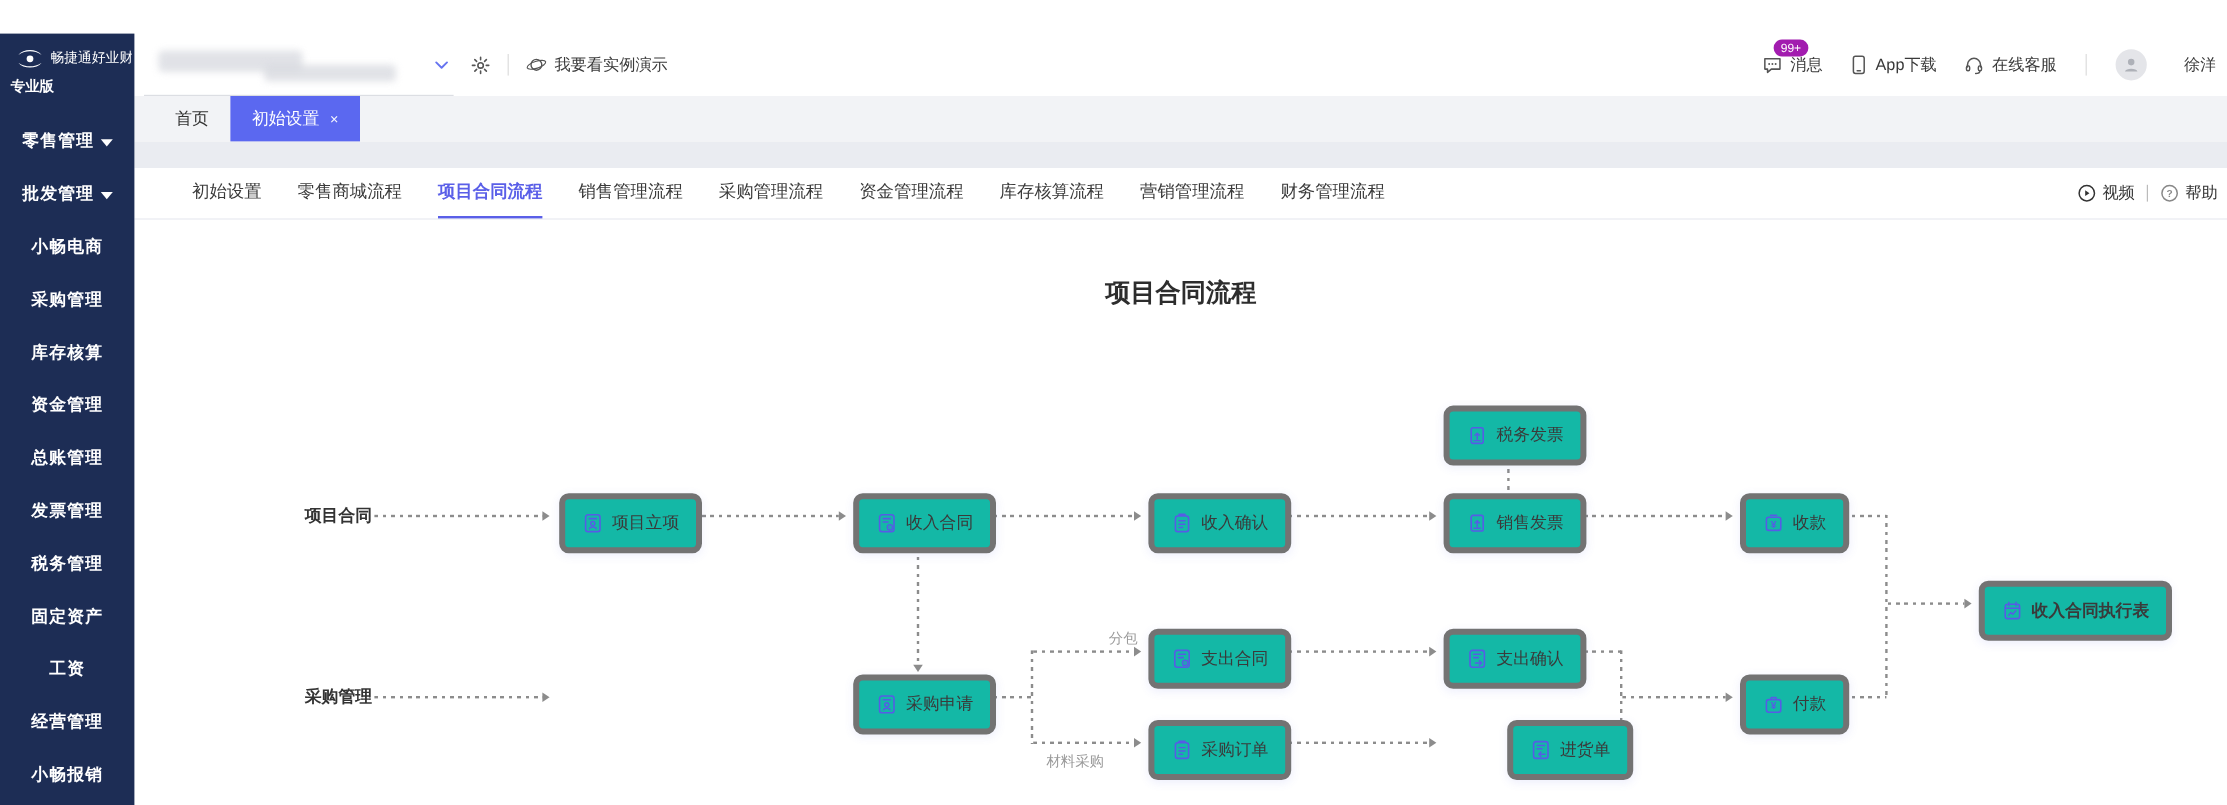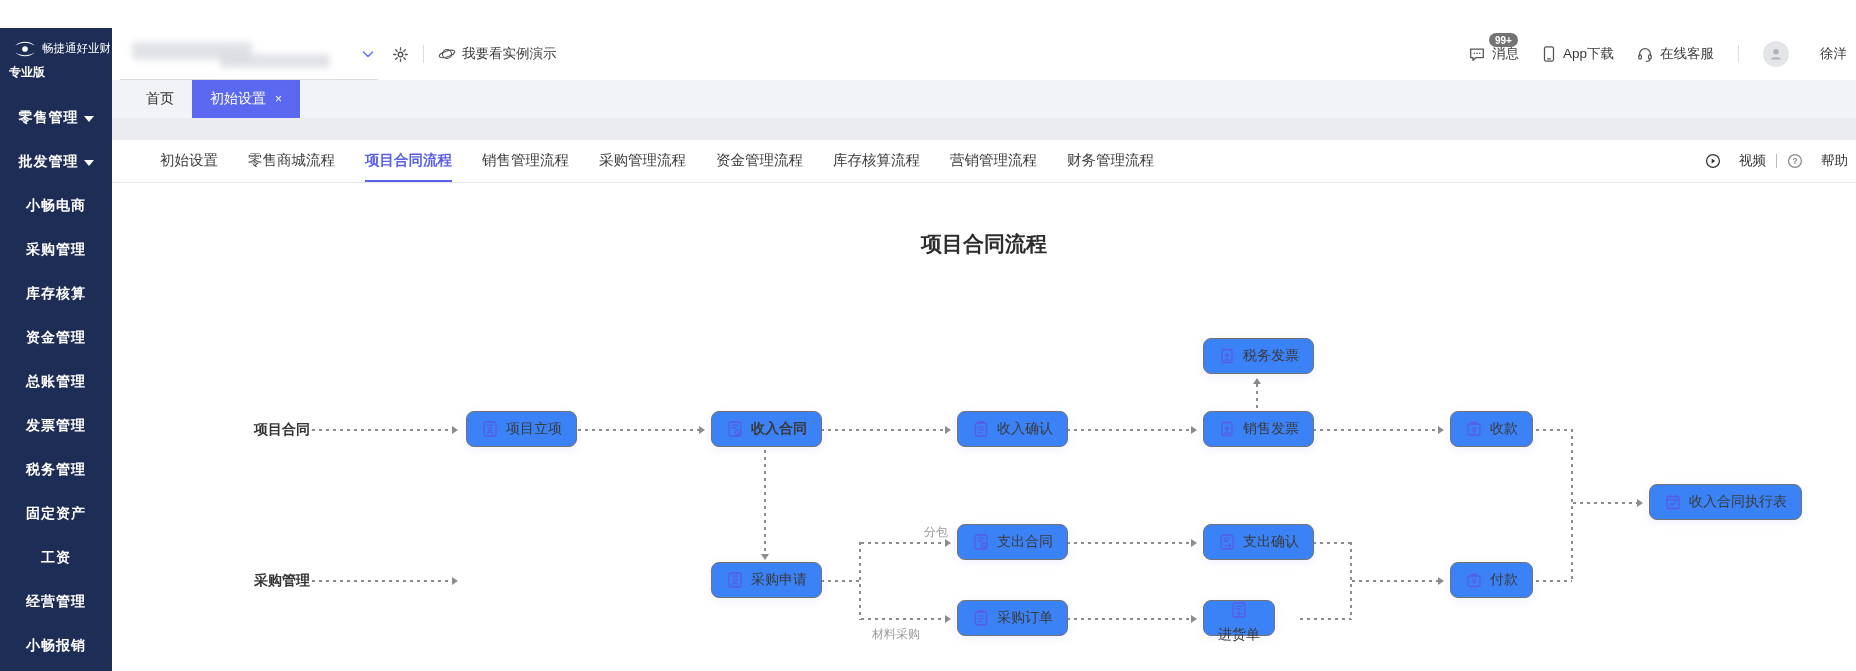--- a/index.html
+++ b/index.html
@@ -19,46 +19,46 @@
 
   
   .header { position:absolute; left:112px; top:28px; right:0; height:52px; background:#fff; display:flex; align-items:center; }
   .acct { position:relative; width:258px; height:100%; margin-left:8px; border-bottom:1px solid #dcdee3; }
   .blurblob { position:absolute; background:#d7d9df; border-radius:4px; filter:blur(3px); opacity:.75; }
   .chev-select { position:absolute; right:2px; top:18px; }
   .hdr-ic { display:inline-flex; align-items:center; gap:6px; color:#3a3a3a; font-size:13.5px; cursor:pointer; white-space:nowrap; }
   .divider { width:1px; height:18px; background:#ddd; margin:0 14px; }
   .hdr-right { margin-left:auto; display:flex; align-items:center; gap:22px; padding-right:10px; }
   .msg-wrap { position:relative; }
-  .badge { position:absolute; top:-12px; left:10px; background:#737373; color:#fff; font-size:10px; border-radius:9px; padding:1.5px 6px; font-weight:bold;margin-left:11px; }
+  .badge { position:absolute; top:-12px; left:10px; background:#a21caf; color:#fff; font-size:10px; border-radius:9px; padding:1.5px 6px; font-weight:normal; }
   .avatar { width:26px; height:26px; border-radius:50%; background:#e4e5e9; display:flex; align-items:center; justify-content:center; }
   .uname { width:26px; overflow:hidden; white-space:nowrap; font-size:13.5px; color:#3a3a3a;margin-left:23px; }
 
   
   .wtabs { position:absolute; left:112px; top:80px; right:0; height:38px; background:#f2f3f6; display:flex; align-items:stretch; }
   .wtab-home { width:64px; margin-left:16px; display:flex; align-items:center; justify-content:center; font-size:14px; color:#333; cursor:pointer; }
   .wtab-active { background:#5b68f0; color:#fff; font-size:14px; display:flex; align-items:center; gap:9px; padding:0 18px; cursor:pointer; }
   .wtab-x { font-size:12px; opacity:.95; cursor:pointer; }
   .grayband { position:absolute; left:112px; top:118px; right:0; height:22px; background:#eaecf1; }
 
   
   .panel { position:absolute; left:112px; top:140px; right:0; bottom:0; background:#fff; }
   .ftabs { position:absolute; left:112px; top:140px; right:0; height:43px; background:#fff; border-bottom:1px solid #e8e9f0; display:flex; align-items:stretch; padding-left:48px; }
   .ftab { line-height:41px; margin-right:30px; font-size:14.5px; color:#3a3a3a; cursor:pointer; white-space:nowrap; }
   .ftab.active { color:#5a5fe8; border-bottom:2px solid #5a5fe8; font-weight:bold; }
   .ftabs-right { margin-left:auto; display:flex; align-items:center; gap:10px; padding-right:8px; }
-  .small-act { display:flex; align-items:center; gap:18px; font-size:13.5px; color:#333; cursor:pointer; white-space:nowrap; }
+  .small-act { display:flex; align-items:center; gap:5px; font-size:13.5px; color:#333; cursor:pointer; white-space:nowrap; }
   .vdiv { width:1px; height:14px; background:#bbb; }
 
   
   .flow-title { position:absolute; left:884px; top:230px; width:200px; text-align:center; font-size:21px; font-weight:600; color:#2d2d2d; }
   .rowlabel { position:absolute; width:80px; text-align:right; font-size:14px; font-weight:600; color:#333; }
   .branchlabel { position:absolute; font-size:12px; color:#9a9a9a; white-space:nowrap; }
-  .node { position:absolute; height:36px; display:flex; align-items:center; gap:7px; padding:0 14px;
-    background:#3b82f6; border:1px solid #737373; border-radius:8px; box-shadow:0 2px 8px rgba(93,97,230,.10);
+  .node { position:absolute; height:50px; display:flex; align-items:center; gap:7px; padding:0 14px;
+    background:#14b8a6; border:5px solid #737373; border-radius:8px; box-shadow:0 2px 8px rgba(93,97,230,.10);
     font-size:14px; color:#3a3a3a; white-space:nowrap; cursor:pointer; z-index:3; }
   .node svg { flex:none; }
   .hl { position:absolute; height:2px; background-image:repeating-linear-gradient(to right,#8c8c8c 0 3px,transparent 3px 7px); }
   .vl { position:absolute; width:2px; background-image:repeating-linear-gradient(to bottom,#8c8c8c 0 3px,transparent 3px 7px); }
   .ar { position:absolute; width:0; height:0; border-top:4px solid transparent; border-bottom:4px solid transparent; border-left:6px solid #8c8c8c; }
   .au { position:absolute; width:0; height:0; border-left:4px solid transparent; border-right:4px solid transparent; border-bottom:6px solid #8c8c8c; }
   .ad { position:absolute; width:0; height:0; border-left:4px solid transparent; border-right:4px solid transparent; border-top:6px solid #8c8c8c; }
 </style>
 </head>
 <body>
@@ -268,21 +268,21 @@
 <div class="node" style="left:466px; top:411px;">
   <svg width="18" height="18" viewBox="0 0 18 18">
     <rect x="3" y="2" width="12" height="14" rx="2" fill="none" stroke="#575be6" stroke-width="1.3"></rect>
     <path d="M6 5.2h6" stroke="#575be6" stroke-width="1.3" stroke-linecap="round"></path>
     <circle cx="9" cy="9.3" r="1.7" fill="none" stroke="#575be6" stroke-width="1.2"></circle>
     <path d="M6.2 13.6c.6-1.9 5-1.9 5.6 0" fill="none" stroke="#575be6" stroke-width="1.2" stroke-linecap="round"></path>
   </svg>
   <span>项目立项</span>
 </div>
 
-<div class="node" style="left:711px; top:411px;font-weight:bold;">
+<div class="node" style="left:711px; top:411px;">
   <svg width="18" height="18" viewBox="0 0 18 18">
     <rect x="3" y="2" width="12" height="14" rx="2" fill="none" stroke="#575be6" stroke-width="1.3"></rect>
     <path d="M6 5.2h6M6 8h4" stroke="#575be6" stroke-width="1.3" stroke-linecap="round"></path>
     <circle cx="11.6" cy="12.4" r="2.2" fill="none" stroke="#575be6" stroke-width="1.2"></circle>
     <circle cx="11.6" cy="12.4" r=".6" fill="#575be6"></circle>
   </svg>
   <span>收入合同</span>
 </div>
 
 <div class="node" style="left:957px; top:411px;">
@@ -352,38 +352,38 @@
 
 <div class="node" style="left:957px; top:600px;">
   <svg width="18" height="18" viewBox="0 0 18 18">
     <rect x="3.5" y="3" width="11" height="13" rx="2" fill="none" stroke="#575be6" stroke-width="1.3"></rect>
     <path d="M6.8 2h4.4" stroke="#575be6" stroke-width="2" stroke-linecap="round"></path>
     <path d="M6.5 7h5M6.5 9.8h5M6.5 12.6h3" stroke="#575be6" stroke-width="1.2" stroke-linecap="round"></path>
   </svg>
   <span>采购订单</span>
 </div>
 
-<div class="node" style="left:1203px; top:600px;flex-direction:column;">
+<div class="node" style="left:1256px; top:600px;">
   <svg width="18" height="18" viewBox="0 0 18 18">
     <rect x="3" y="2" width="12" height="14" rx="2" fill="none" stroke="#575be6" stroke-width="1.3"></rect>
     <path d="M6 5.2h6M6 8h4" stroke="#575be6" stroke-width="1.3" stroke-linecap="round"></path>
     <path d="M12.5 12.5h-5M9.2 10.6l-1.9 1.9 1.9 1.9" fill="none" stroke="#575be6" stroke-width="1.2" stroke-linecap="round" stroke-linejoin="round"></path>
   </svg>
   <span>进货单</span>
 </div>
 
 <div class="node" style="left:1450px; top:562px;">
   <svg width="18" height="18" viewBox="0 0 18 18">
     <rect x="3" y="5" width="12" height="10.5" rx="2" fill="none" stroke="#575be6" stroke-width="1.3"></rect>
     <path d="M7 5V3.2h4V5" fill="none" stroke="#575be6" stroke-width="1.3" stroke-linejoin="round"></path>
     <text x="9" y="13" text-anchor="middle" font-size="8.5" fill="#575be6" font-weight="bold">¥</text>
   </svg>
   <span>付款</span>
 </div>
 
-<div class="node" style="left:1649px; top:484px;">
+<div class="node" style="left:1649px; top:484px;font-weight:bold;">
   <svg width="18" height="18" viewBox="0 0 18 18">
     <rect x="3" y="3.5" width="12" height="12" rx="2" fill="none" stroke="#575be6" stroke-width="1.3"></rect>
     <path d="M6 1.8v3M12 1.8v3M3 6.8h12" stroke="#575be6" stroke-width="1.2" stroke-linecap="round"></path>
     <path d="M5.8 12.8l2-2.4 1.5 1.5 2.6-3" fill="none" stroke="#575be6" stroke-width="1.2" stroke-linecap="round" stroke-linejoin="round"></path>
   </svg>
   <span>收入合同执行表</span>
 </div>
 
 </body></html>

